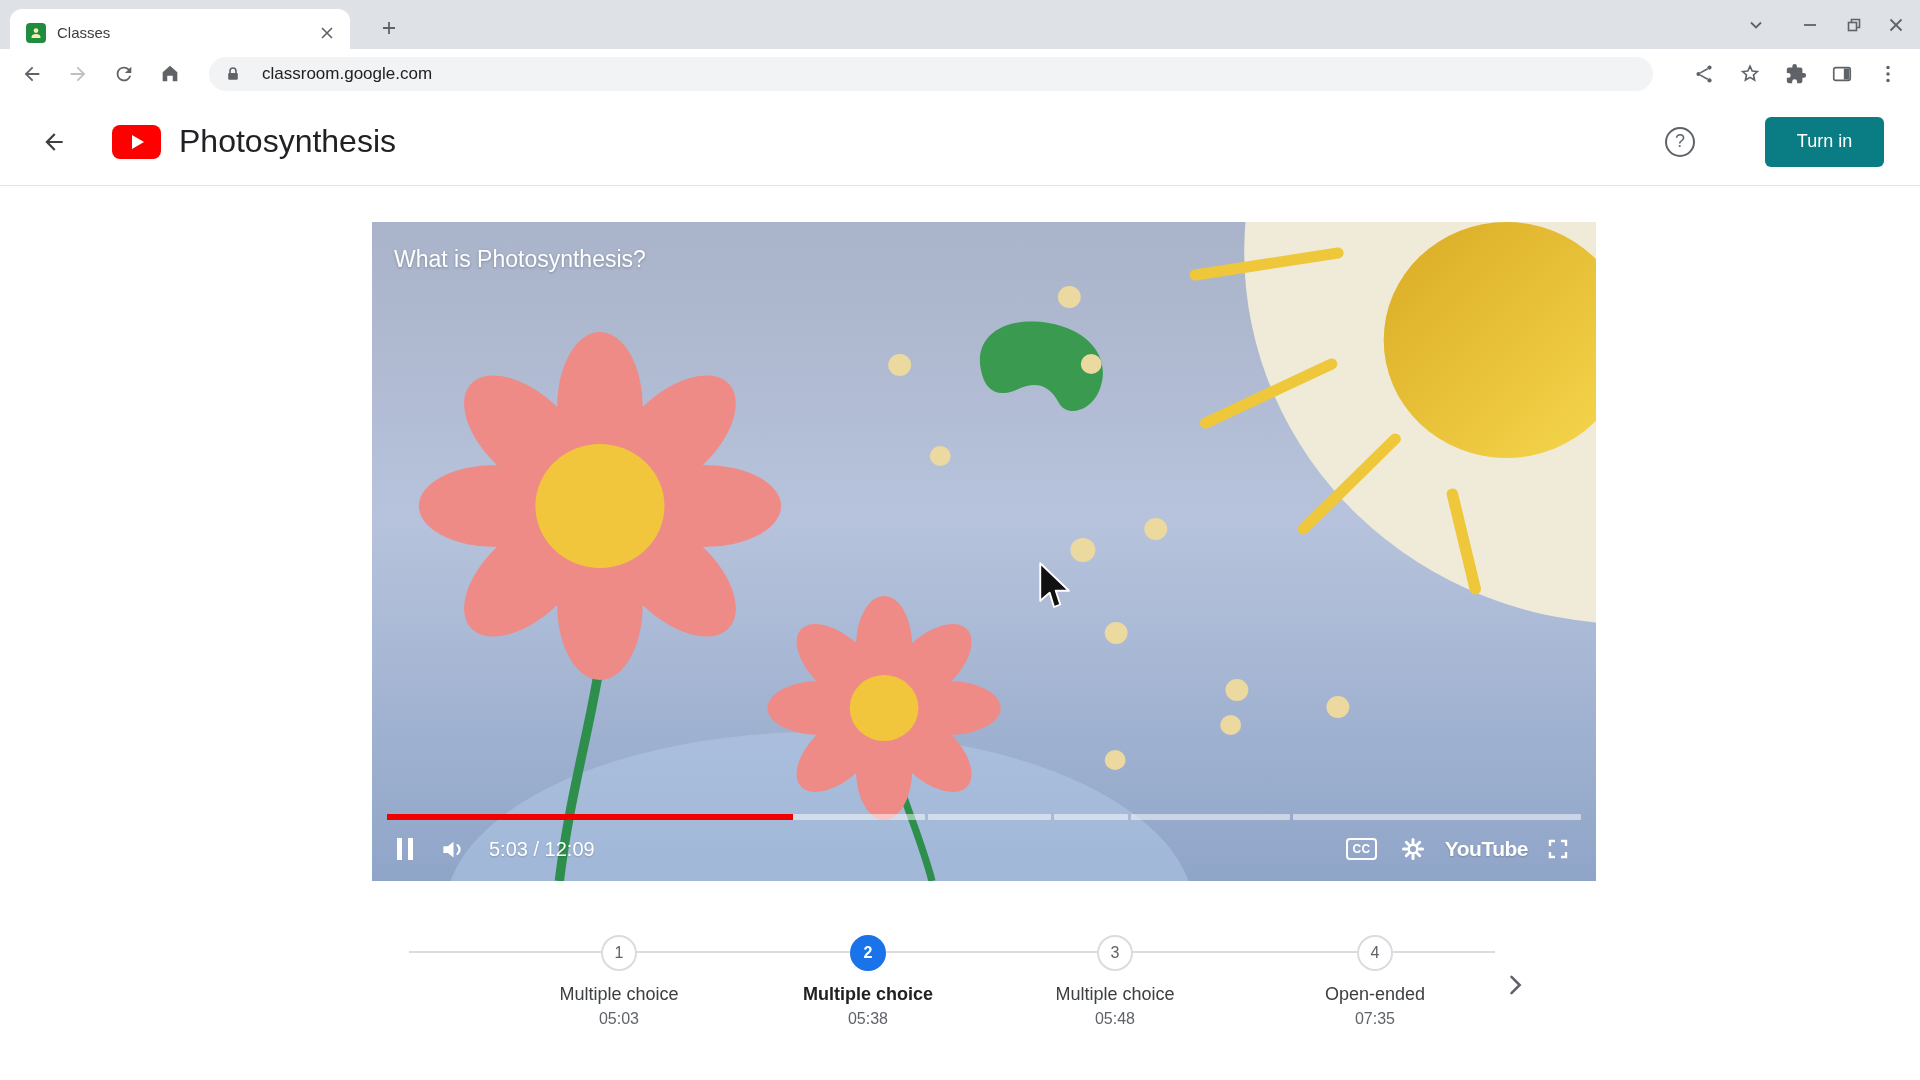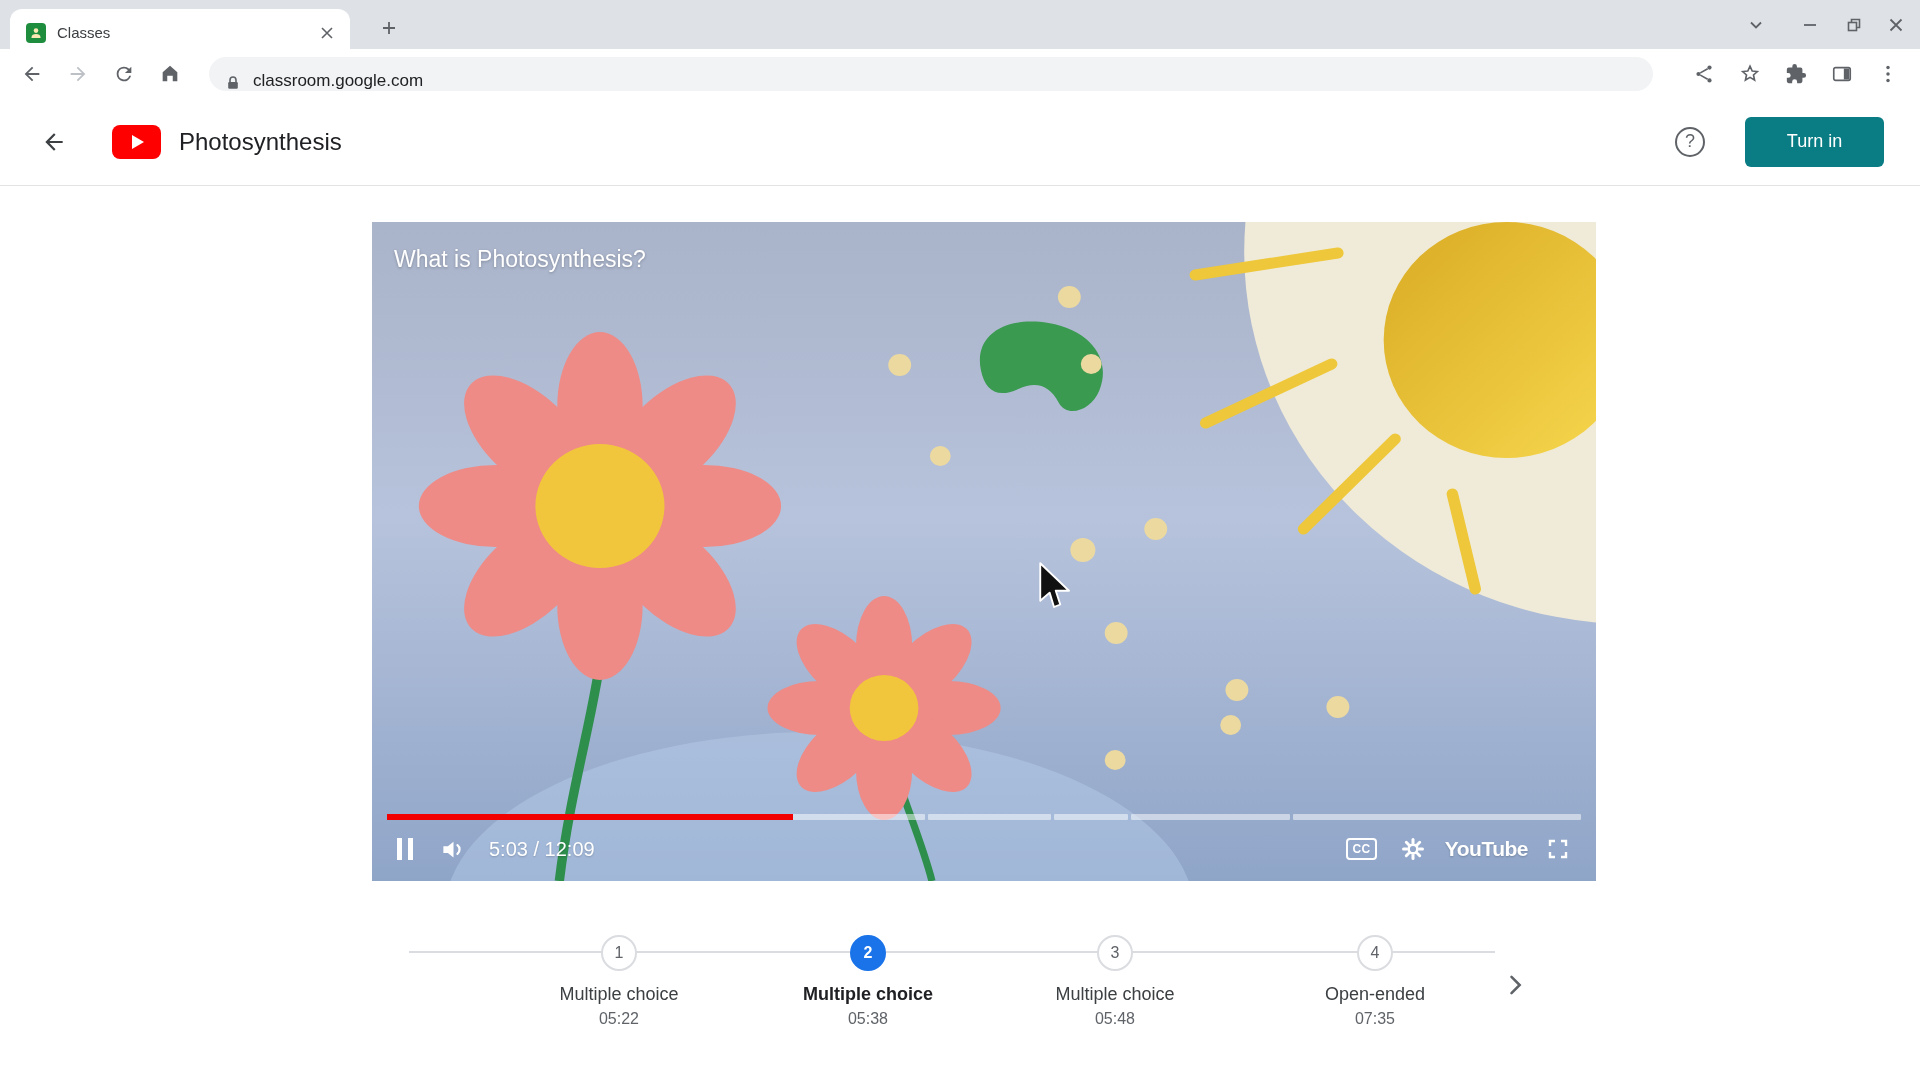--- a/index.html
+++ b/index.html
@@ -17,35 +17,35 @@
             display:flex; align-items:center; justify-content:center; }
   .win-controls { position:absolute; right:12px; top:0; height:49px; display:flex; align-items:center; }
   .win-controls .icon-btn { width:24px; height:24px; }
   .wc-caret { margin-right:30px; } .wc-min { margin-right:20px; } .wc-restore { margin-right:18px; }
 
   
   .toolbar { position:absolute; left:0; top:49px; width:1920px; height:49px; background:#fff;
              display:flex; align-items:center; padding:0 15px; }
   .toolbar .nav-icon { width:34px; height:34px; margin-right:12px; display:flex; align-items:center; justify-content:center; }
   .omnibox { flex:1; height:34px; margin:0 22px 0 10px; background:#f1f3f4; border-radius:17px;
-             display:flex; align-items:flex-end; padding:0 16px; }
+             display:flex; align-items:center; padding:0 16px;gap:9px; }
   .omnibox .url { font-size:17px; color:#202124; margin-left:12px; }
   .toolbar .right-icon { width:34px; height:34px; margin-left:12px; display:flex; align-items:center; justify-content:center; }
 
   
   .page-header { position:absolute; left:0; top:98px; width:1920px; height:88px; background:#fff;
                  border-bottom:1px solid #e4e4e4; display:flex; align-items:center; padding:0 36px; }
   .hdr-back { width:36px; height:36px; display:flex; align-items:center; justify-content:center; }
   .yt-logo { margin-left:40px; display:flex; align-items:center; }
-  .page-title { margin-left:18px; font-size:24px; color:#202124; }
+  .page-title { margin-left:18px; font-size:32px; color:#202124; }
   .hdr-spacer { flex:1; }
   .help-btn { width:30px; height:30px; border:2px solid #5f6368; border-radius:50%; color:#5f6368;
               font-size:18px; display:flex; align-items:center; justify-content:center; margin-right:40px; }
-  .turnin-btn { width:139px; height:50px; background:#0a7c84; color:#fff; border:none; border-radius:6px;
-                font-size:18px; font-weight:500; font-family:"Liberation Sans",sans-serif; cursor:pointer; }
+  .turnin-btn { width:119px; height:50px; background:#0a7c84; color:#fff; border:none; border-radius:6px;
+                font-size:18px; font-weight:500; font-family:"Liberation Sans",sans-serif; cursor:pointer;margin-left:30px; }
 
   
   .video-player { position:absolute; left:372px; top:222px; width:1224px; height:659px; overflow:hidden; background:#a9b4cc; }
   .scene { position:absolute; left:0; top:0; width:100%; height:100%; display:block; }
   .video-title { position:absolute; left:22px; top:24px; font-size:23px; color:#fff;
                  text-shadow:0 1px 3px rgba(0,0,0,.25); }
   .cursor { position:absolute; left:664px; top:340px; }
 
   .progress-wrap { position:absolute; left:15px; right:15px; bottom:61px; height:6px; }
   .progress-track { display:flex; gap:3px; height:100%; }
@@ -333,21 +333,21 @@
       </span>
     </div>
   </div>
 
   <div class="step-line"></div>
 
 
   <div class="step" style="left:619px">
     <div class="step-circle">1</div>
     <div class="step-label">Multiple choice</div>
-    <div class="step-time">05:22</div>
+    <div class="step-time">05:03</div>
   </div>
 
   <div class="step active" style="left:868px">
     <div class="step-circle">2</div>
     <div class="step-label">Multiple choice</div>
     <div class="step-time">05:38</div>
   </div>
 
   <div class="step" style="left:1115px">
     <div class="step-circle">3</div>

